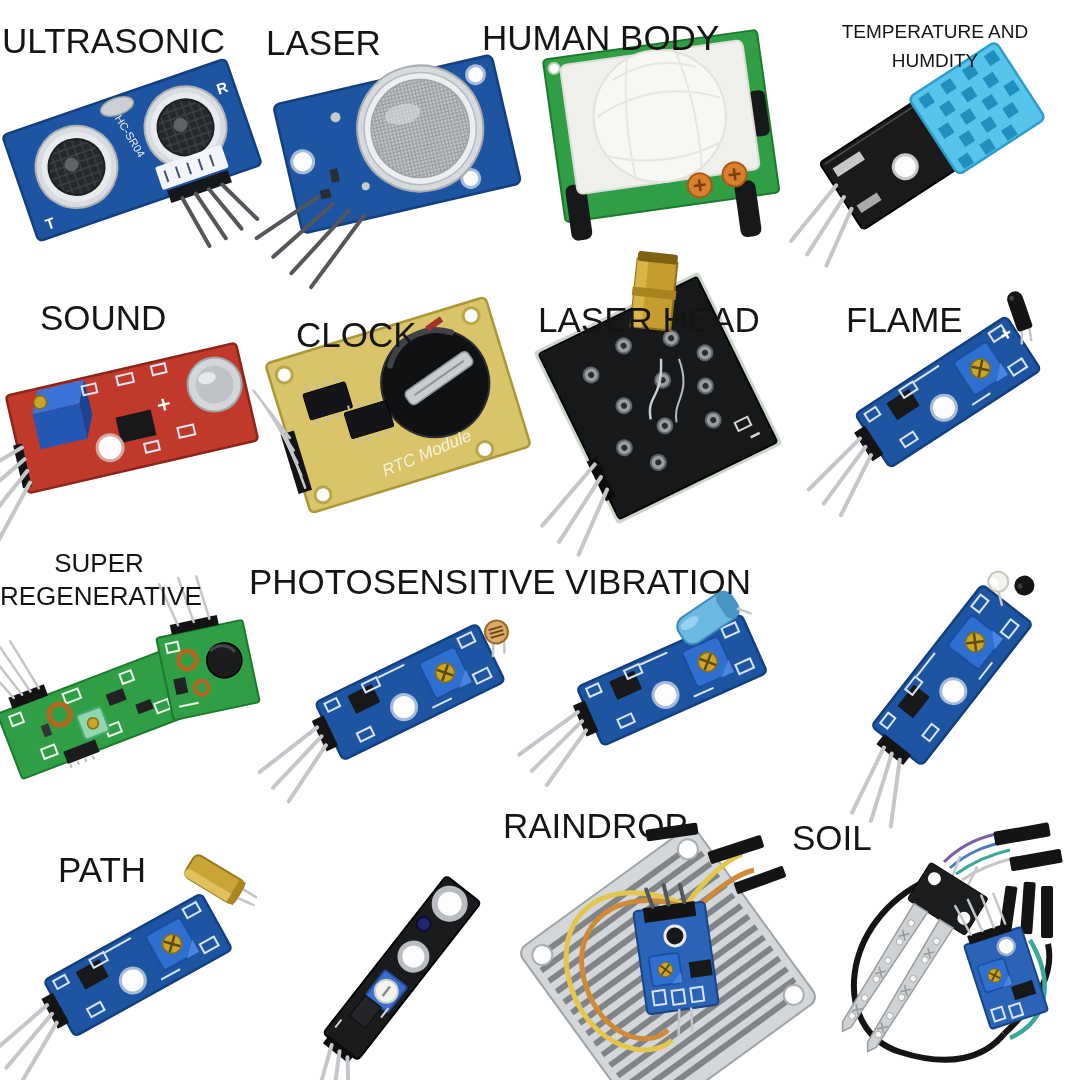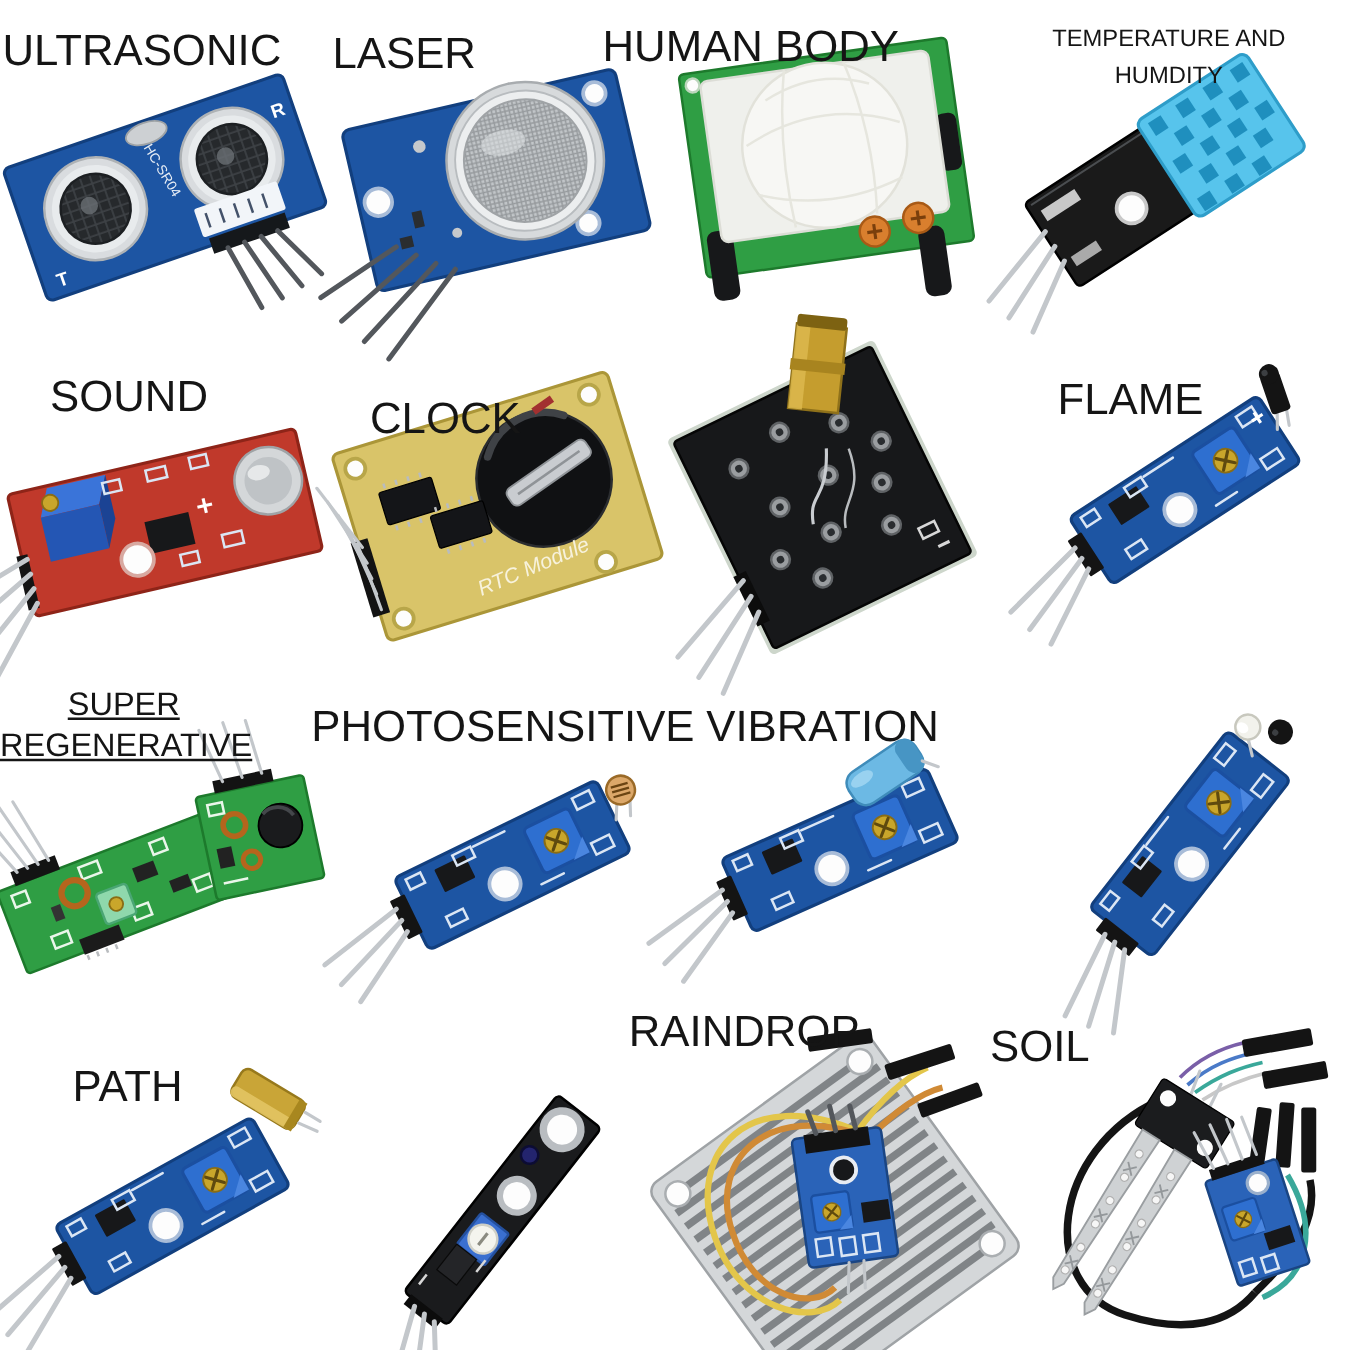--- a/index.html
+++ b/index.html
@@ -16,21 +16,21 @@
   .lbl{position:absolute;color:var(--label-color);font-size:35px;font-weight:400;
     white-space:nowrap;letter-spacing:0px;line-height:1.2;}
   #lbl-ultrasonic{left:2px;top:20px;}
   #lbl-smoke{left:266px;top:22px;}
   #lbl-human-body{left:482px;top:17px;}
   #lbl-temperature-humidity{left:832px;top:18px;width:206px;font-size:19px;text-align:center;white-space:normal;line-height:1.5;}
   #lbl-sound{left:40px;top:297px;}
   #lbl-clock{left:296px;top:290px;margin-top:24px;}
   #lbl-laser-head{left:538px;top:299px;}
   #lbl-flame{left:846px;top:299px;}
-  #lbl-super-regenerative{left:0px;top:547px;width:198px;font-size:26px;text-align:center;white-space:normal;line-height:1.25;text-decoration:underline;}
+  #lbl-super-regenerative{left:0px;top:547px;width:198px;font-size:26px;text-align:center;white-space:normal;line-height:1.25;}
   #lbl-photosensitive{left:249px;top:561px;}
   #lbl-vibration{left:565px;top:561px;}
   #lbl-infrared-barrier{left:779px;top:564px;font-size:21px;}
   #lbl-tilt{left:58px;top:849px;}
   #lbl-path-search{left:274px;top:847px;}
   #lbl-raindrop{left:503px;top:805px;}
   #lbl-soil{left:792px;top:817px;text-align:right;}
 
   
   .pin{stroke:var(--silver);stroke-width:4;stroke-linecap:round;fill:none;}
@@ -533,20 +533,21 @@
     </g>
   </g>
 </svg>
 
   <div class="lbl" id="lbl-ultrasonic">ULTRASONIC</div>
   <div class="lbl" id="lbl-smoke">LASER</div>
   <div class="lbl" id="lbl-human-body">HUMAN BODY</div>
   <div class="lbl" id="lbl-temperature-humidity">TEMPERATURE AND HUMDITY</div>
   <div class="lbl" id="lbl-sound">SOUND</div>
   <div class="lbl" id="lbl-clock">CLOCK</div>
+  <div class="lbl" id="lbl-laser-head">LASER HEAD</div>
   <div class="lbl" id="lbl-flame">FLAME</div>
   <div class="lbl" id="lbl-super-regenerative">SUPER REGENERATIVE</div>
   <div class="lbl" id="lbl-photosensitive">PHOTOSENSITIVE</div>
   <div class="lbl" id="lbl-vibration">VIBRATION</div>
   <div class="lbl" id="lbl-tilt">PATH</div>
   <div class="lbl" id="lbl-raindrop">RAINDROP</div>
   <div class="lbl" id="lbl-soil">SOIL</div>
 </div>
 
 </body></html>

